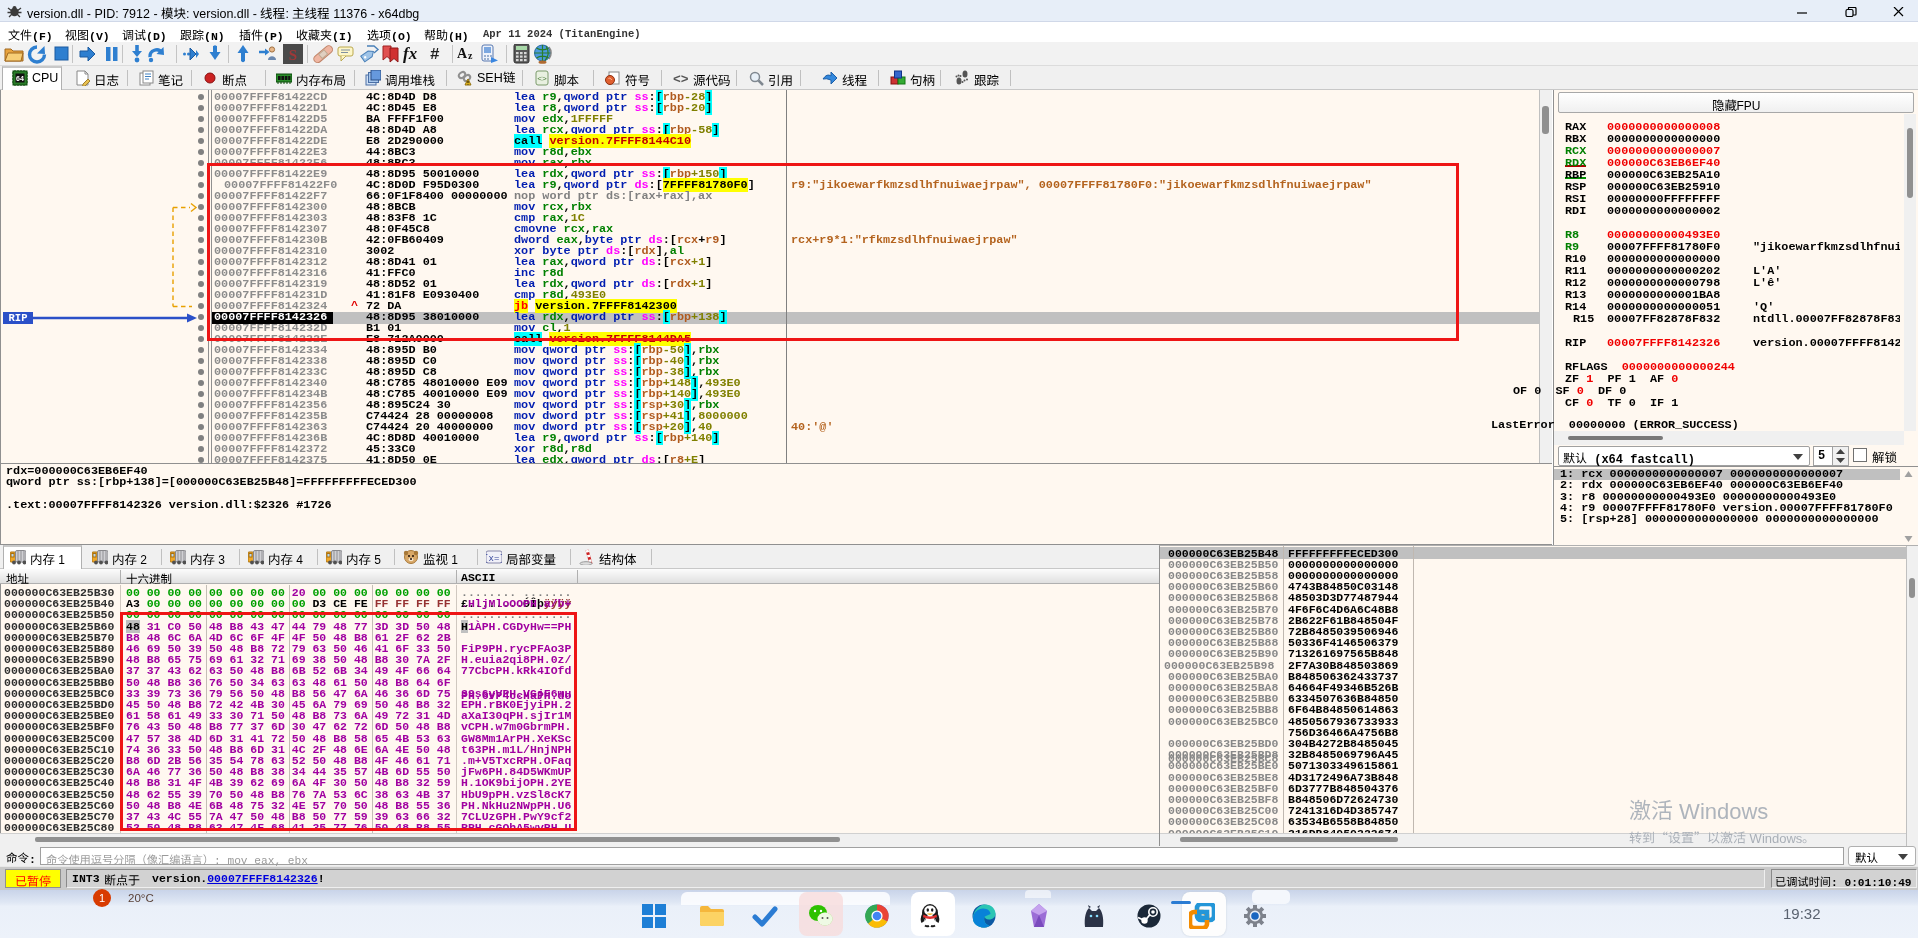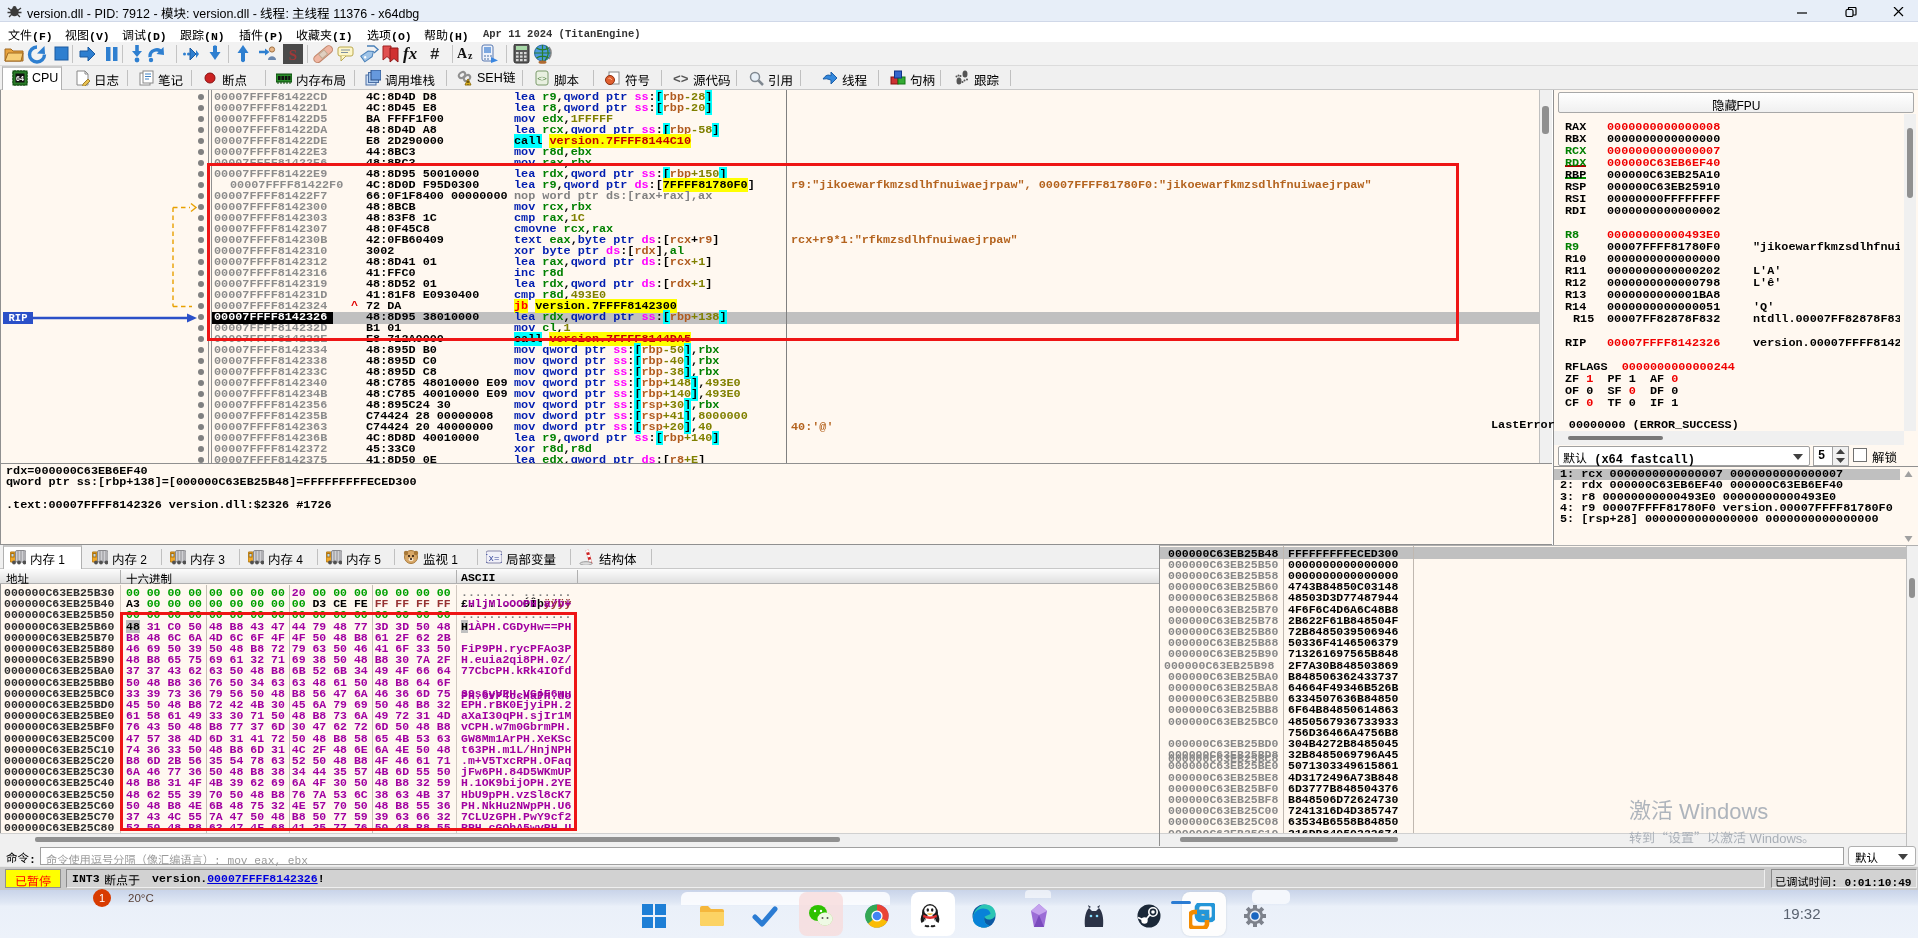--- a/index.html
+++ b/index.html
@@ -531,21 +531,21 @@
 <div class="row mono m118 bk" style="left:514px;top:147.0px"><span class="nv">mov </span><span class="gr">r8d</span>,<span class="gr">ebx</span></div>
 <div class="ab" style="left:198px;top:149.2px;width:6px;height:6px;border-radius:3px;background:#808080"></div>
 <div class="row mono m118 ga" style="left:214px;top:158.0px">00007FFFF81422E6</div>
 <div class="row mono m118 bk" style="left:366px;top:158.0px;width:141px;overflow:hidden">48:8BC3</div>
 <div class="row mono m118 bk" style="left:514px;top:158.0px"><span class="nv">mov </span><span class="gr">rax</span>,<span class="gr">rbx</span></div>
 <div class="ab" style="left:198px;top:160.2px;width:6px;height:6px;border-radius:3px;background:#808080"></div>
 <div class="row mono m118 ga" style="left:214px;top:169.0px">00007FFFF81422E9</div>
 <div class="row mono m118 bk" style="left:366px;top:169.0px;width:141px;overflow:hidden">48:8D95 50010000</div>
 <div class="row mono m118 bk" style="left:514px;top:169.0px"><span class="nv">lea </span><span class="gr">rdx</span>,<span class="nv">qword ptr </span><span class="sg">ss</span>:<span class="cyb">[</span><span class="br">rbp</span><span class="im">+150</span><span class="cyb">]</span></div>
 <div class="ab" style="left:198px;top:171.2px;width:6px;height:6px;border-radius:3px;background:#808080"></div>
-<div class="row mono m118 ga" style="left:230px;top:180.0px">00007FFFF81422F0</div>
+<div class="row mono m118 ga" style="left:224px;top:180.0px">00007FFFF81422F0</div>
 <div class="row mono m118 bk" style="left:366px;top:180.0px;width:141px;overflow:hidden">4C:8D0D F95D0300</div>
 <div class="row mono m118 bk" style="left:514px;top:180.0px"><span class="nv">lea </span><span class="gr">r9</span>,<span class="nv">qword ptr </span><span class="sg">ds</span>:<span class="">[</span><span class="ylb bk">7FFFF81780F0</span><span class="">]</span></div>
 <div class="row mono m118" style="left:791px;top:180.0px;color:#b4631e">r9:"jikoewarfkmzsdlhfnuiwaejrpaw", 00007FFFF81780F0:"jikoewarfkmzsdlhfnuiwaejrpaw"</div>
 <div class="ab" style="left:198px;top:182.2px;width:6px;height:6px;border-radius:3px;background:#808080"></div>
 <div class="row mono m118 ga" style="left:214px;top:191.0px">00007FFFF81422F7</div>
 <div class="row mono m118 bk" style="left:366px;top:191.0px;width:141px;overflow:hidden">66:0F1F8400 00000000</div>
 <div class="row mono m118 bk" style="left:514px;top:191.0px"><span class="gy">nop word ptr ds:[rax+rax],ax</span></div>
 <div class="ab" style="left:198px;top:193.2px;width:6px;height:6px;border-radius:3px;background:#808080"></div>
 <div class="row mono m118 ga" style="left:214px;top:202.0px">00007FFFF8142300</div>
 <div class="row mono m118 bk" style="left:366px;top:202.0px;width:141px;overflow:hidden">48:8BCB</div>
@@ -554,21 +554,21 @@
 <div class="row mono m118 ga" style="left:214px;top:213.0px">00007FFFF8142303</div>
 <div class="row mono m118 bk" style="left:366px;top:213.0px;width:141px;overflow:hidden">48:83F8 1C</div>
 <div class="row mono m118 bk" style="left:514px;top:213.0px"><span class="nv">cmp </span><span class="gr">rax</span>,<span class="im">1C</span></div>
 <div class="ab" style="left:198px;top:215.2px;width:6px;height:6px;border-radius:3px;background:#808080"></div>
 <div class="row mono m118 ga" style="left:214px;top:224.0px">00007FFFF8142307</div>
 <div class="row mono m118 bk" style="left:366px;top:224.0px;width:141px;overflow:hidden">48:0F45C8</div>
 <div class="row mono m118 bk" style="left:514px;top:224.0px"><span class="nv">cmovne </span><span class="gr">rcx</span>,<span class="gr">rax</span></div>
 <div class="ab" style="left:198px;top:226.2px;width:6px;height:6px;border-radius:3px;background:#808080"></div>
 <div class="row mono m118 ga" style="left:214px;top:235.0px">00007FFFF814230B</div>
 <div class="row mono m118 bk" style="left:366px;top:235.0px;width:141px;overflow:hidden">42:0FB60409</div>
-<div class="row mono m118 bk" style="left:514px;top:235.0px"><span class="nv">text </span><span class="gr">eax</span>,<span class="nv">byte ptr </span><span class="sg">ds</span>:<span class="">[</span><span class="br">rcx</span>+<span class="br">r9</span><span class="">]</span></div>
+<div class="row mono m118 bk" style="left:514px;top:235.0px"><span class="nv">dword </span><span class="gr">eax</span>,<span class="nv">byte ptr </span><span class="sg">ds</span>:<span class="">[</span><span class="br">rcx</span>+<span class="br">r9</span><span class="">]</span></div>
 <div class="row mono m118" style="left:791px;top:235.0px;color:#b4631e">rcx+r9*1:"rfkmzsdlhfnuiwaejrpaw"</div>
 <div class="ab" style="left:198px;top:237.2px;width:6px;height:6px;border-radius:3px;background:#808080"></div>
 <div class="row mono m118 ga" style="left:214px;top:246.0px">00007FFFF8142310</div>
 <div class="row mono m118 bk" style="left:366px;top:246.0px;width:141px;overflow:hidden">3002</div>
 <div class="row mono m118 bk" style="left:514px;top:246.0px"><span class="nv">xor </span><span class="nv">byte ptr </span><span class="sg">ds</span>:<span class="">[</span><span class="br">rdx</span><span class="">]</span>,<span class="gr">al</span></div>
 <div class="ab" style="left:198px;top:248.2px;width:6px;height:6px;border-radius:3px;background:#808080"></div>
 <div class="row mono m118 ga" style="left:214px;top:257.0px">00007FFFF8142312</div>
 <div class="row mono m118 bk" style="left:366px;top:257.0px;width:141px;overflow:hidden">48:8D41 01</div>
 <div class="row mono m118 bk" style="left:514px;top:257.0px"><span class="nv">lea </span><span class="gr">rax</span>,<span class="nv">qword ptr </span><span class="sg">ds</span>:<span class="">[</span><span class="br">rcx</span><span class="im">+1</span><span class="">]</span></div>
 <div class="ab" style="left:198px;top:259.2px;width:6px;height:6px;border-radius:3px;background:#808080"></div>
@@ -702,21 +702,21 @@
 <div class="row mono m118" style="left:1607px;top:302px;color:#000">0000000000000051</div>
 <div class="row mono m118 bk" style="left:1753px;top:302px;width:147px;overflow:hidden">'Q'</div>
 <div class="row mono m118" style="left:1573px;top:314px;color:#000">R15</div>
 <div class="row mono m118" style="left:1607px;top:314px;color:#000">00007FF82878F832</div>
 <div class="row mono m118 bk" style="left:1753px;top:314px;width:147px;overflow:hidden">ntdll.00007FF82878F83</div>
 <div class="row mono m118" style="left:1565px;top:338px;color:#000">RIP</div>
 <div class="row mono m118" style="left:1607px;top:338px;color:#f00000">00007FFFF8142326</div>
 <div class="row mono m118 bk" style="left:1753px;top:338px;width:147px;overflow:hidden">version.00007FFFF8142</div>
 <div class="row mono m118 bk" style="left:1565px;top:362px">RFLAGS  <span class="rg" style="color:#f00000">0000000000000244</span></div>
 <div class="row mono m118 bk" style="left:1565px;top:374px">ZF <span style="color:#f00000">1</span>  PF <span style="color:#000">1</span>  AF <span style="color:#f00000">0</span></div>
-<div class="row mono m118 bk" style="left:1565px;top:386px">OF <span style="color:#000">0</span>  SF <span style="color:#f00000">0</span>  DF <span style="color:#000">0</span></div>
+<div class="row mono m118 bk" style="left:1513px;top:386px">OF <span style="color:#000">0</span>  SF <span style="color:#f00000">0</span>  DF <span style="color:#000">0</span></div>
 <div class="row mono m118 bk" style="left:1565px;top:398px">CF <span style="color:#f00000">0</span>  TF <span style="color:#000">0</span>  IF <span style="color:#000">1</span></div>
 <div class="row mono m118 bk" style="left:1491px;top:420px;width:330px;overflow:hidden">LastError  00000000 (ERROR_SUCCESS)</div>
 <div class="ab" style="left:1554px;top:431px;width:350px;height:14px;background:#f0f0f0"></div>
 <div class="ab" style="left:1568px;top:436px;width:95px;height:4px;background:#787878;border-radius:2px"></div>
 <div class="ab" style="left:1904px;top:114px;width:12px;height:317px;background:#f0f0f0"></div>
 <div class="ab" style="left:1907px;top:128px;width:6px;height:70px;background:#909090;border-radius:3px"></div>
 <div class="ab" style="left:1558px;top:446px;width:252px;height:20px;background:#fff;border:1px solid #a0a0a0;border-radius:2px"></div>
 <div class="ab" style="left:1563px;top:449px"><svg class="ck " width="24.0" height="12.7" style="vertical-align:-1.7px;">
       <g fill="#000" transform="translate(0,10.56) scale(0.01200,-0.01200)">
         <use href="#g9ED8" x="0"></use>

